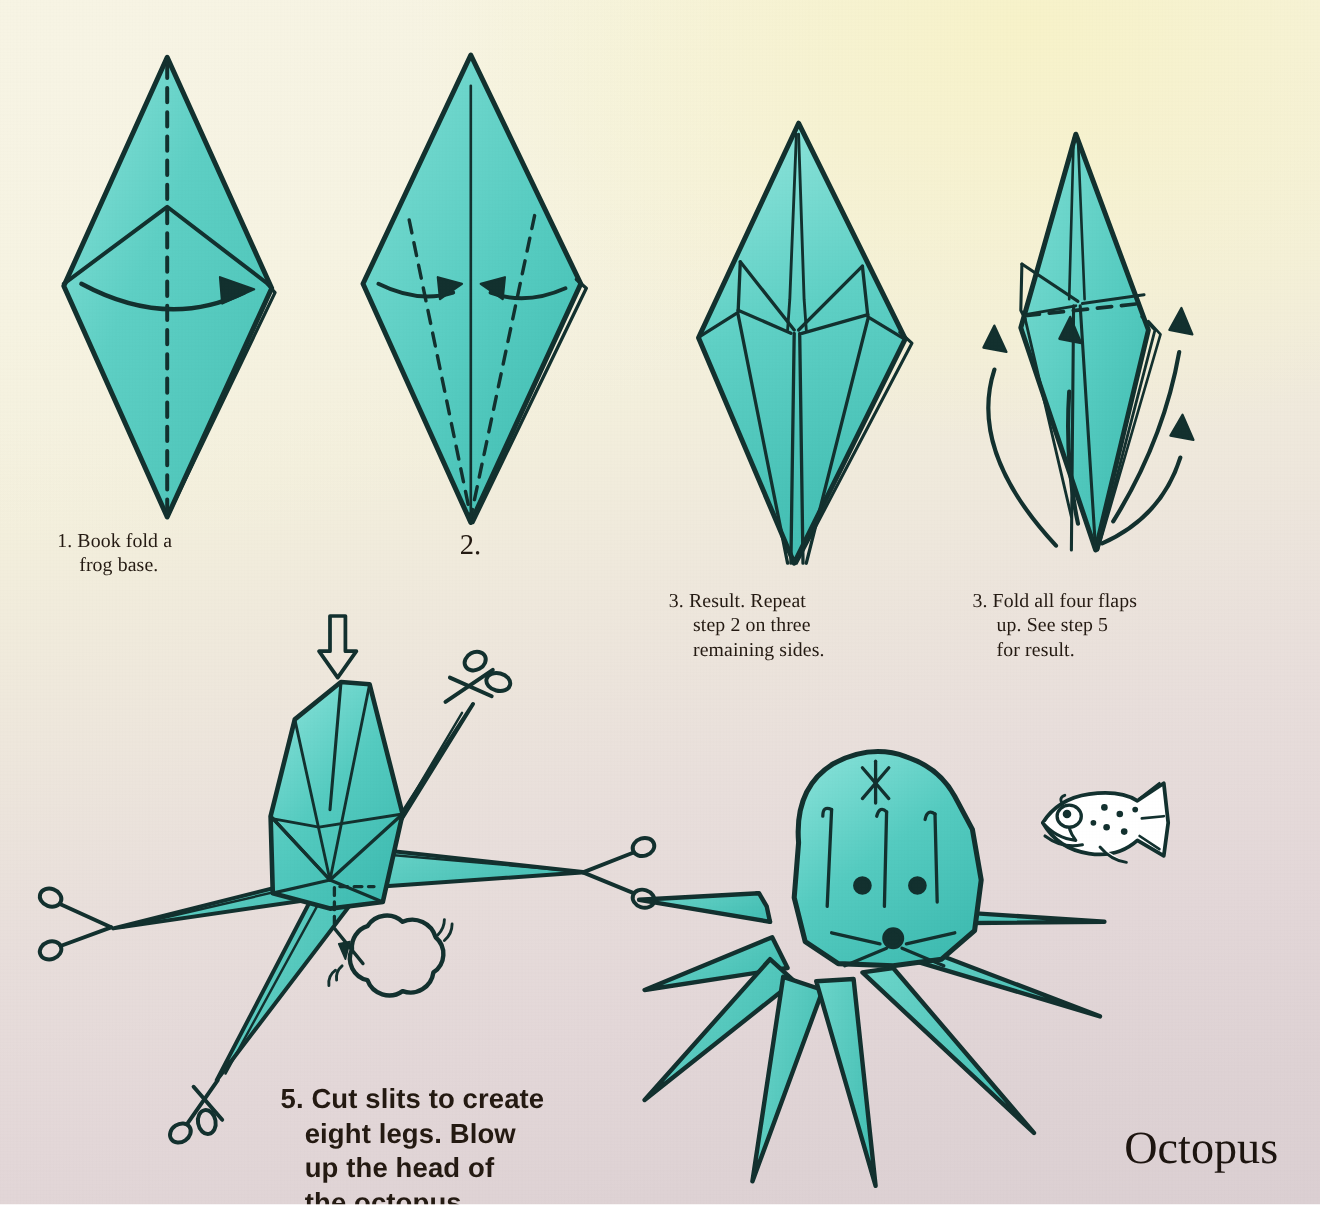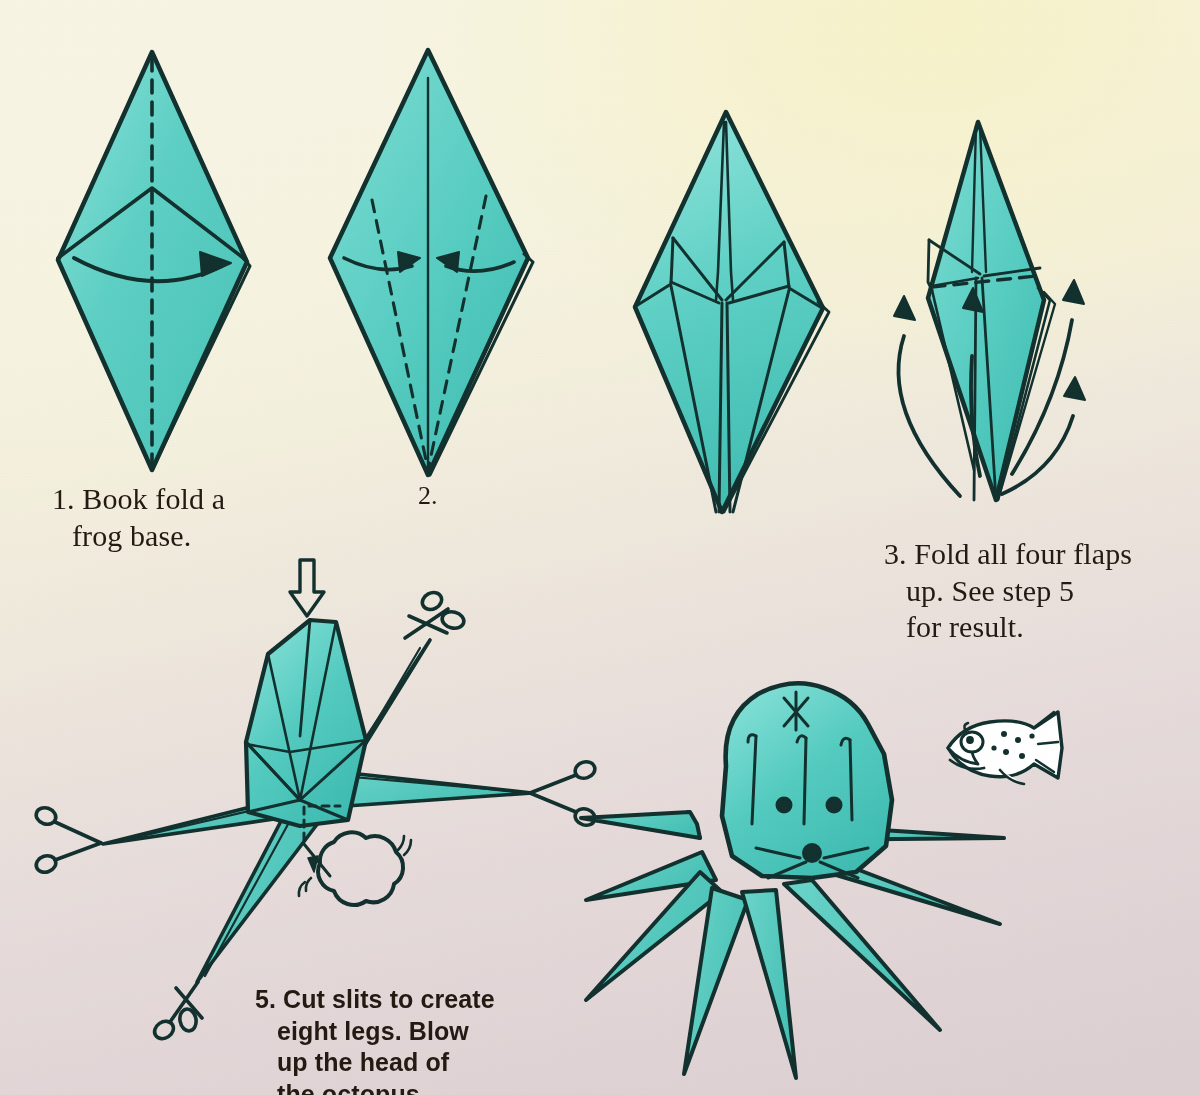--- a/index.html
+++ b/index.html
@@ -38,21 +38,21 @@
   }
   .svg-layer {
     position: absolute;
     inset: 0;
     width: 1200px;
     height: 1095px;
   }
   .cap {
     position: absolute;
     color: #241a12;
-    font-size: 30px;
+    font-size: 18px;
     line-height: 1.22;
     white-space: pre-line;
     letter-spacing: .1px;
   }
   .cap.serif { font-family: "Liberation Serif", serif; }
   .cap-num {
     position: absolute;
     color: #241a12;
     font-size: 26px;
     font-family: "Liberation Serif", serif;
@@ -336,24 +336,28 @@
     </g>
   </svg>
 
   <div id="grain"></div>
 
   <div class="cap serif" id="caption-1">1. Book fold a
 frog base.</div>
 
   <div class="cap-num" id="caption-2">2.</div>
 
+  <div class="cap serif" id="caption-3">3. Result. Repeat
+step 2 on three
+remaining sides.</div>
 
   <div class="cap serif" id="caption-4">3. Fold all four flaps
 up. See step 5
 for result.</div>
 
   <div class="cap" id="caption-5">5. Cut slits to create
 eight legs. Blow
 up the head of
 the octopus.</div>
 
+  <div id="model-title">Octopus</div>
 
 </div>
 
 </body></html>

